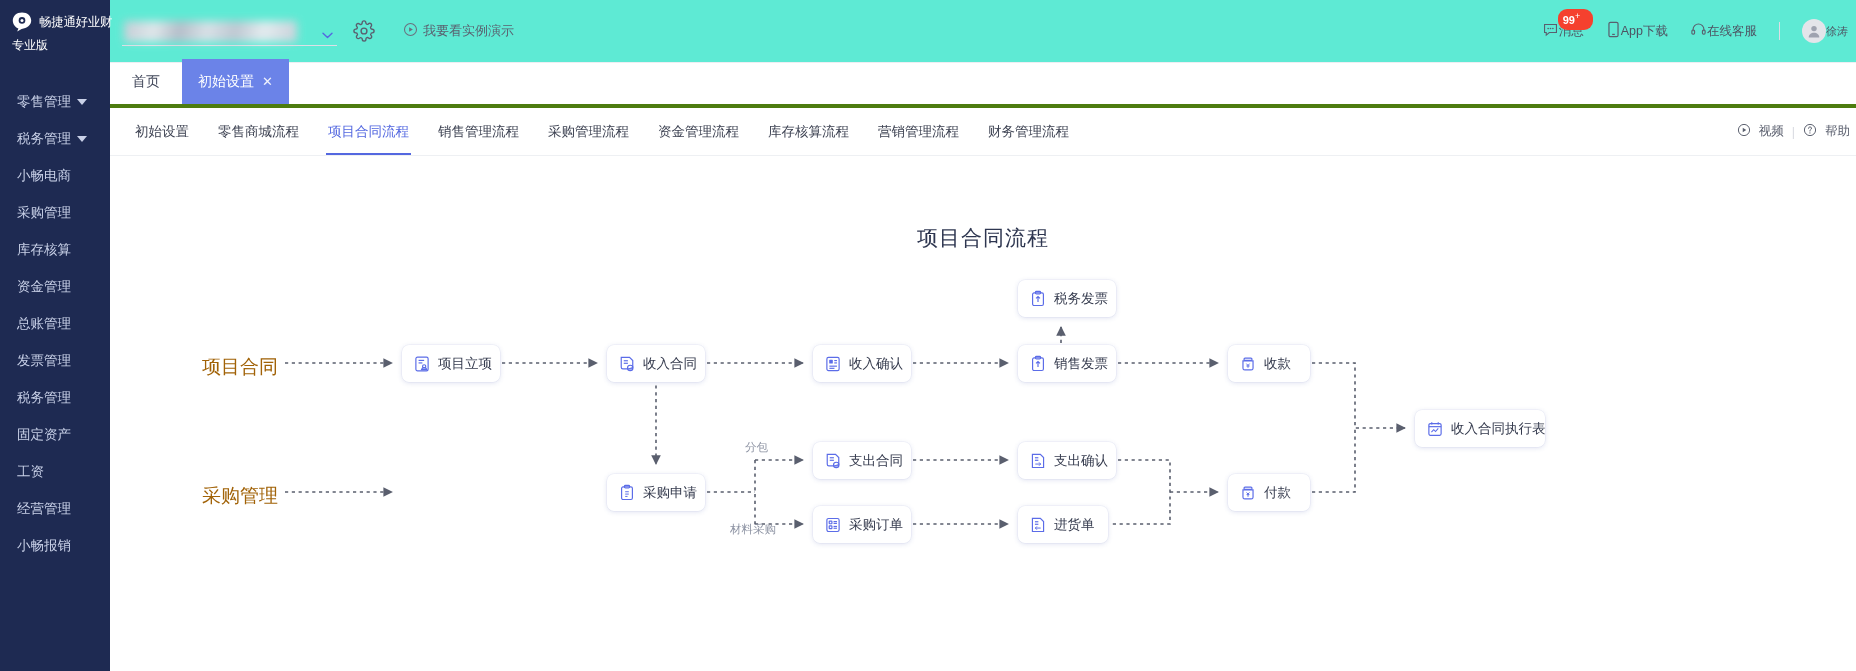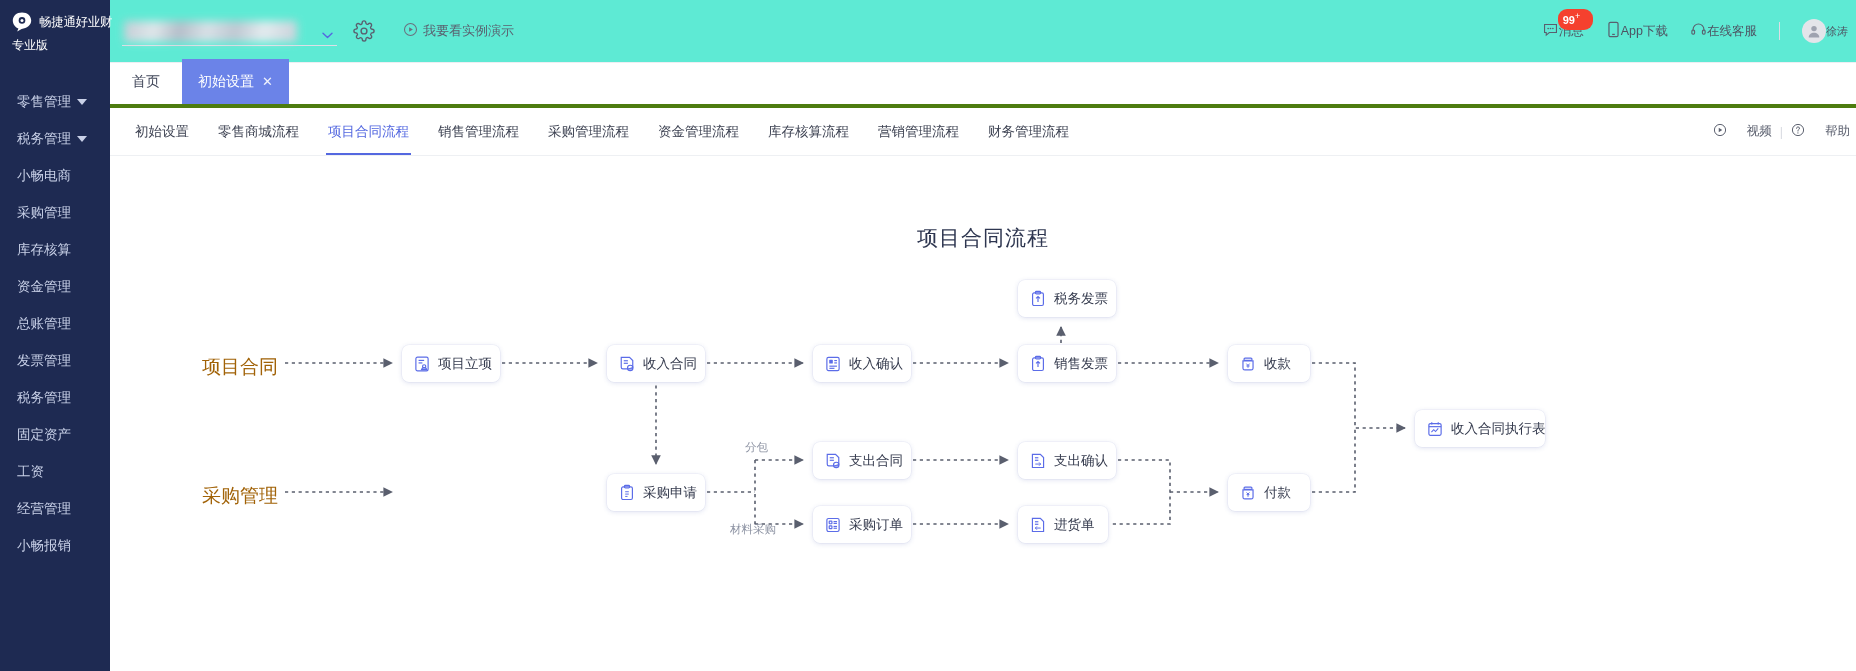--- a/index.html
+++ b/index.html
@@ -110,21 +110,21 @@
   .stab:first-child { margin-left: 25px; }
   .stab.active { color: #5468e0; }
   .stab.active::after {
     content: ""; position: absolute; left: -2px; right: -2px; bottom: 0;
     height: 2px; background: #5468e0;
   }
   .subtabs-right {
     margin-left: auto; display: flex; align-items: center;
     gap: 8px; padding-right: 6px; font-size: 12.5px; color: #585d6c;
   }
-  .srlink { display: flex; align-items: center; gap: 20px; cursor: pointer; }
+  .srlink { display: flex; align-items: center; gap: 8px; cursor: pointer; }
   .sr-sep { color: #d8dae1; }
 
   
   .canvas {
     position: absolute; left: 110px; top: 156px; right: 0; bottom: 0;
     background: #fff; overflow: hidden;
   }
   .flow-title {
     position: absolute; left: 0; right: 0; top: 68px;
     text-align: center; font-size: 21px; color: #2e3650;

